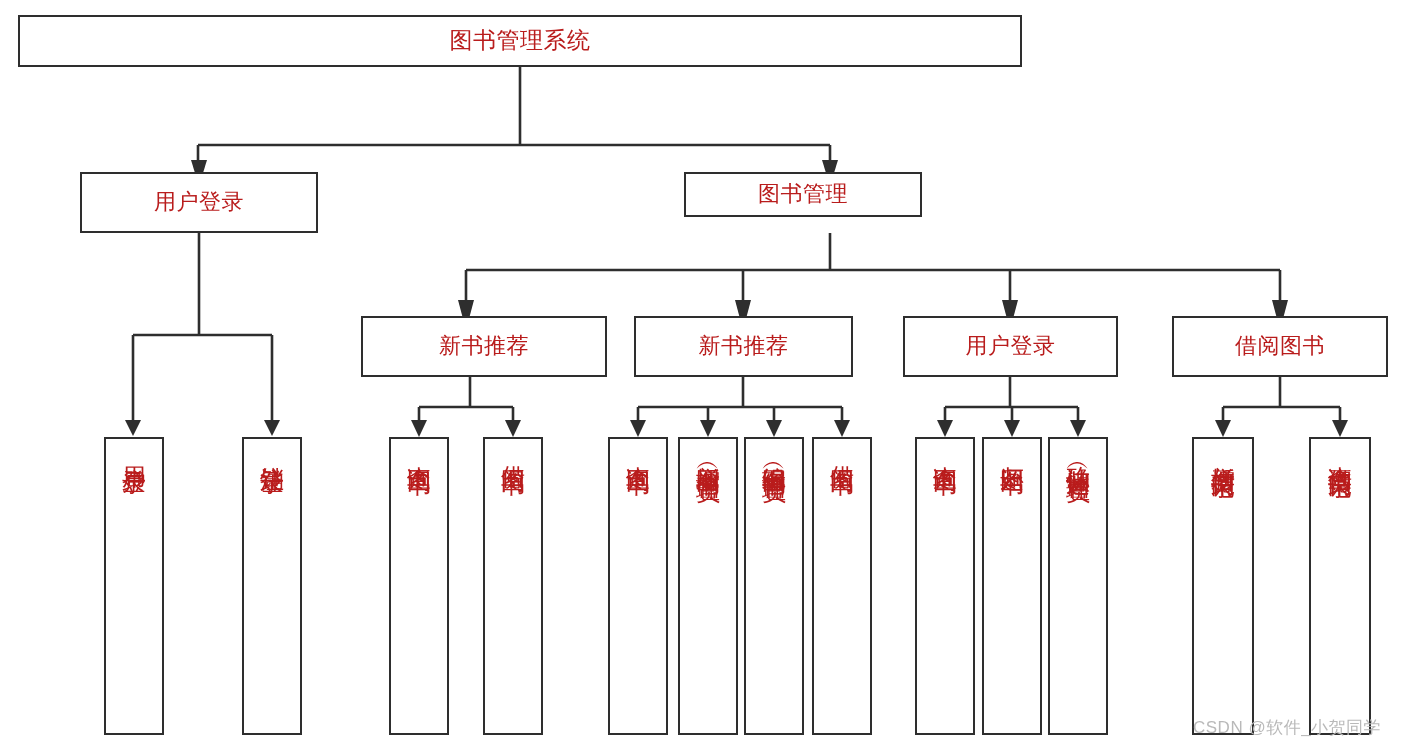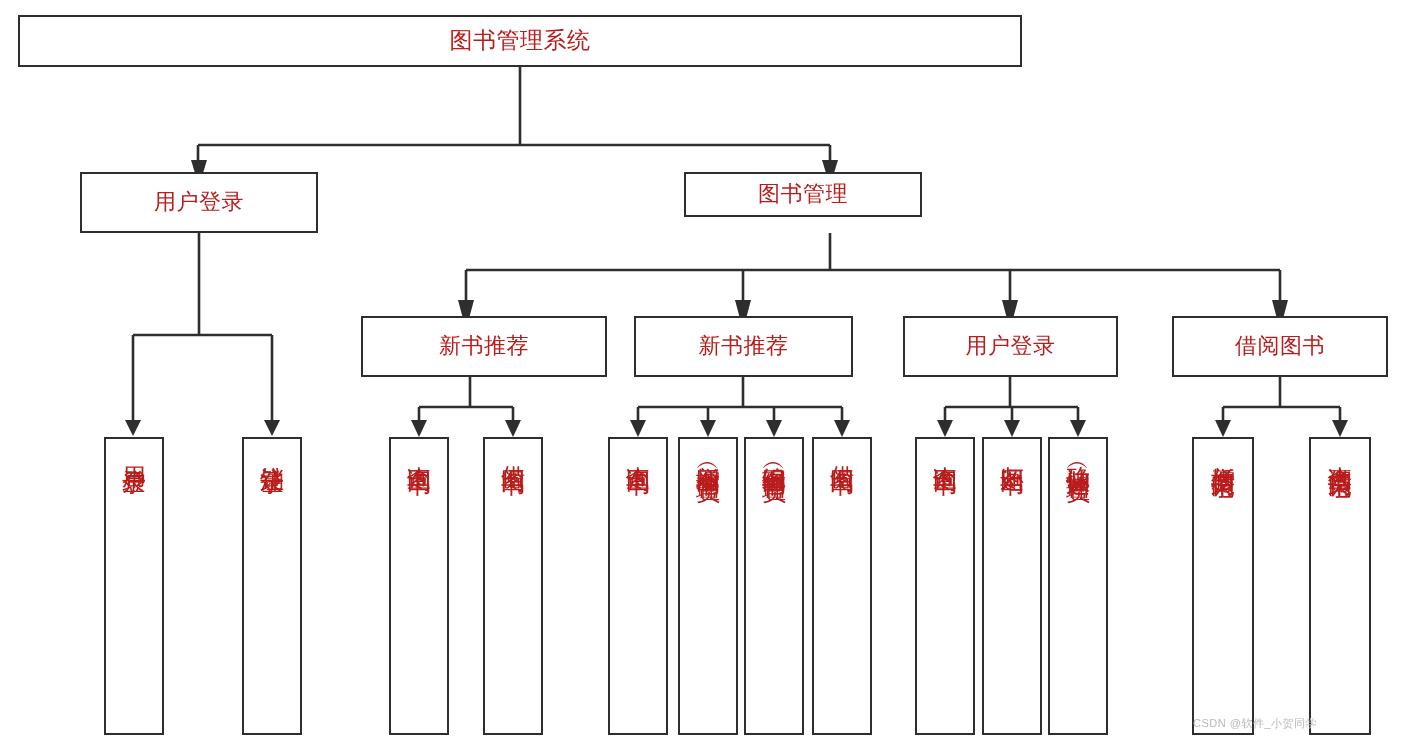--- a/index.html
+++ b/index.html
@@ -58,21 +58,21 @@
   .node.vert .label {
     writing-mode: vertical-rl;
     text-orientation: upright;
     font-size: 24px;
     line-height: 1.0;
     letter-spacing: 2px;
     white-space: nowrap;
   }
   .watermark {
     position: absolute;
-    font-size: 11px;
+    font-size: 17px;
     color: #b9b9b9;
     white-space: nowrap;
     letter-spacing: 0.5px;
   }
 </style>
 </head>
 <body>
 
 <div id="stage">
 

